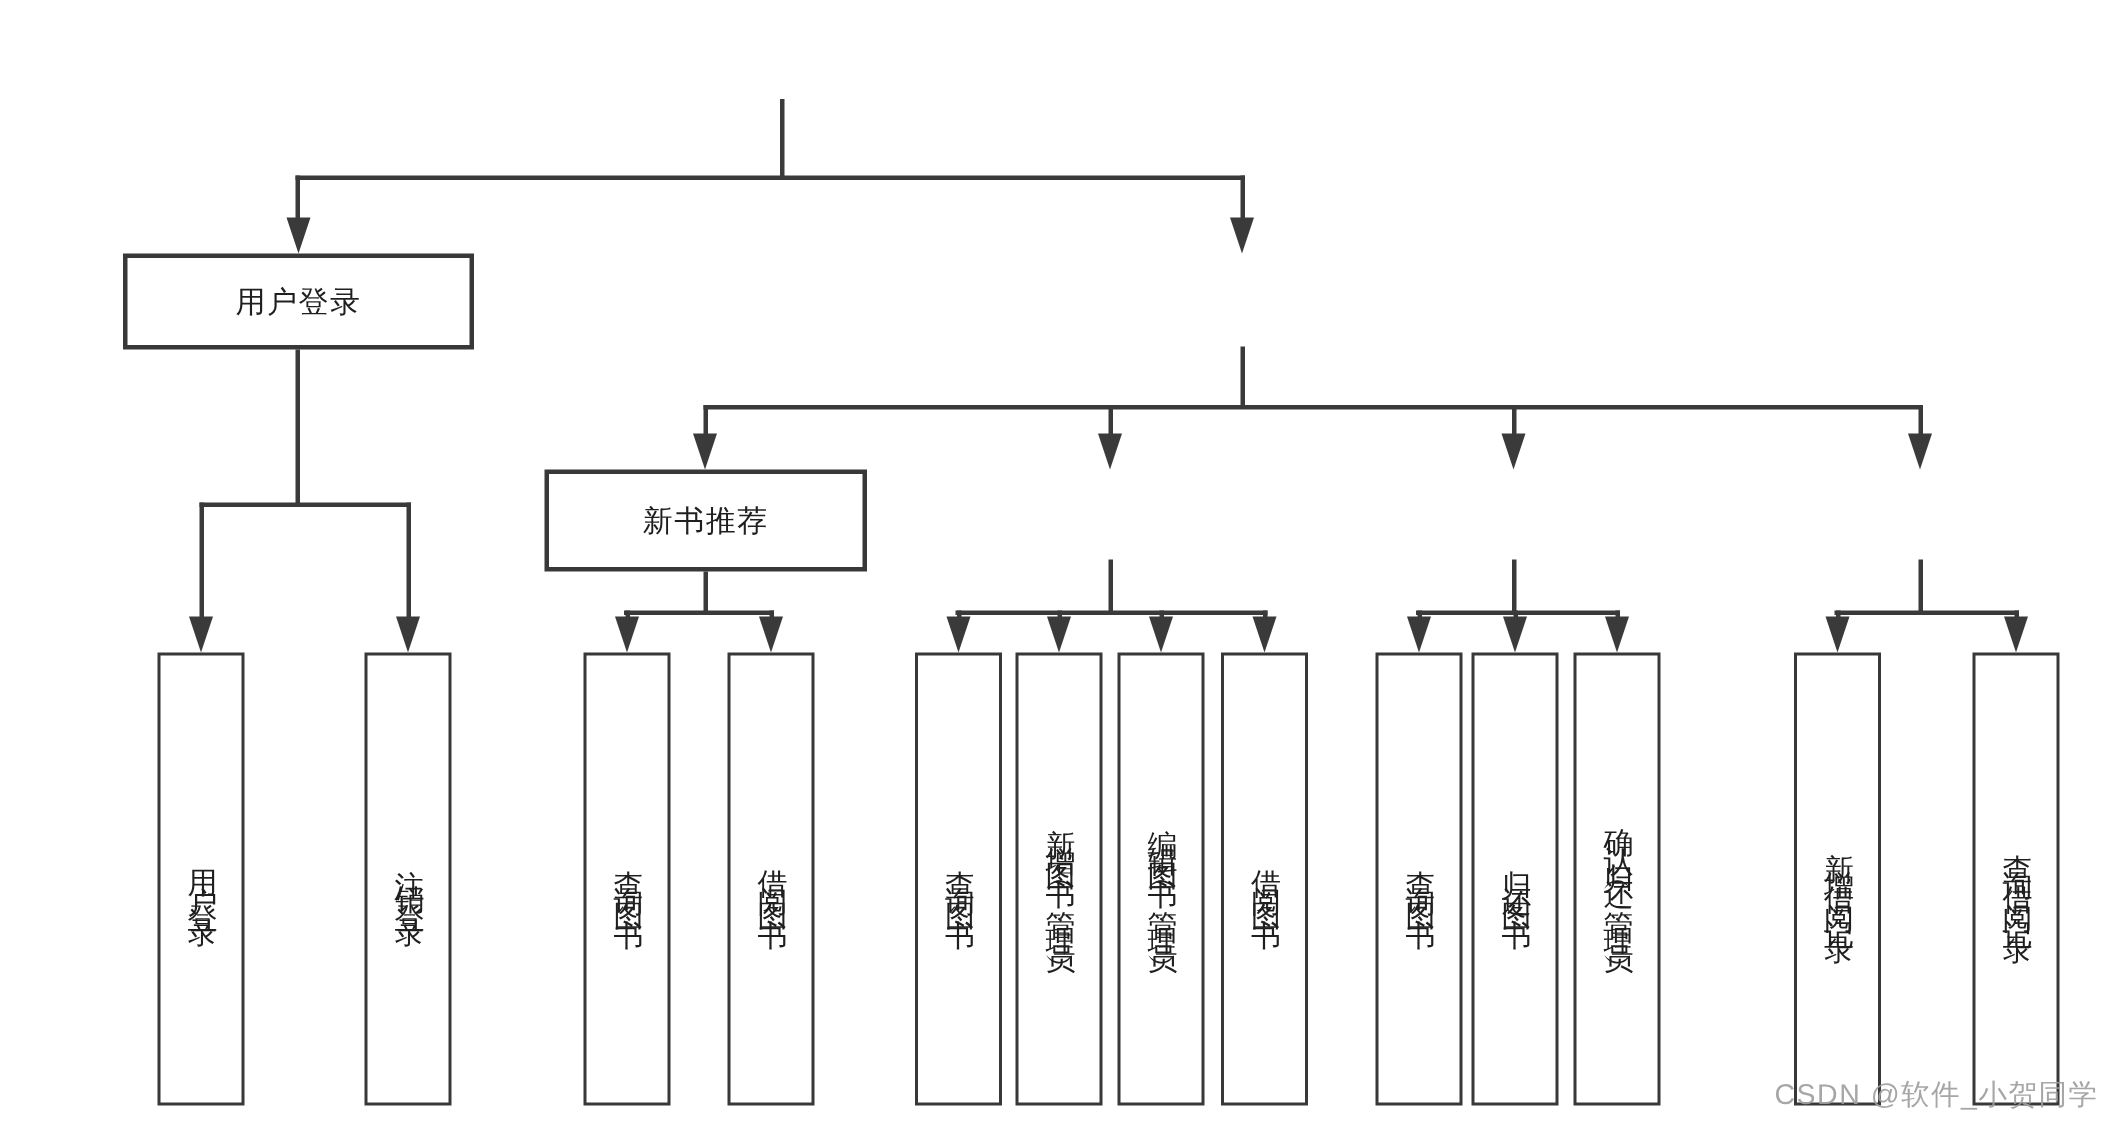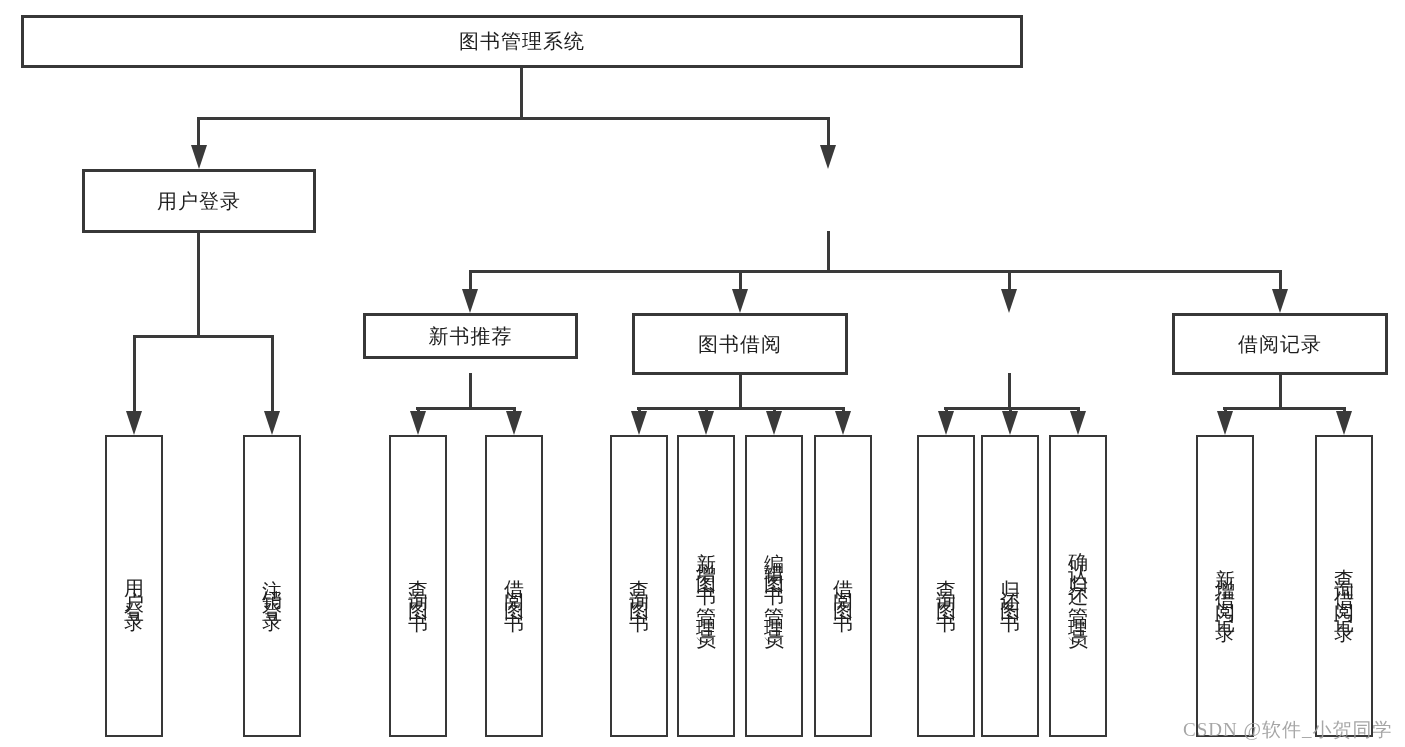--- a/index.html
+++ b/index.html
@@ -55,21 +55,20 @@
   }
   .watermark {
     position: absolute;
     left: 1183px;
     top: 717px;
     font-size: 19px;
     color: rgba(158, 158, 158, 0.92);
     letter-spacing: 1px;
     z-index: 10;
     white-space: nowrap;
-    font-family: Liberation Serif, serif;
   }
 </style>
 </head>
 <body>
 
 <div class="canvas">
 
   <div class="line" style="left:520px; top:66px;  width:3px;   height:54px;"></div>
   <div class="line" style="left:197px; top:117px; width:633px; height:3px;"></div>
   <div class="line" style="left:197px; top:117px; width:3px;   height:32px;"></div>
@@ -122,36 +121,27 @@
   <div class="arrow" style="left:1002px; top:411px;"></div>
   <div class="arrow" style="left:1070px; top:411px;"></div>
 
   <div class="line" style="left:1279px; top:373px; width:3px;   height:36px;"></div>
   <div class="line" style="left:1223px; top:407px; width:123px; height:3px;"></div>
   <div class="line" style="left:1224px; top:407px; width:3px;   height:8px;"></div>
   <div class="line" style="left:1343px; top:407px; width:3px;   height:8px;"></div>
   <div class="arrow" style="left:1217px; top:411px;"></div>
   <div class="arrow" style="left:1336px; top:411px;"></div>
 
-  <div class="box h" style="left:21px; top:15px; width:1002px; height:53px;">
-    <span>图书管理系统</span>
-  </div>
 
   <div class="box h" style="left:82px; top:169px; width:234px; height:64px;">
     <span>用户登录</span>
   </div>
 
-  <div class="box h" style="left:363px; top:313px; width:215px; height:46px;">
+  <div class="box h" style="left:363px; top:313px; width:215px; height:68px;">
     <span>新书推荐</span>
-  </div>
-  <div class="box h" style="left:632px; top:313px; width:216px; height:62px;">
-    <span>图书借阅</span>
-  </div>
-  <div class="box h" style="left:1172px; top:313px; width:216px; height:62px;">
-    <span>借阅记录</span>
   </div>
 
   <div class="box v" style="left:105px; top:435px; width:58px; height:302px;">
     <span>用户登录</span>
   </div>
   <div class="box v" style="left:243px; top:435px; width:58px; height:302px;">
     <span>注销登录</span>
   </div>
   <div class="box v" style="left:389px; top:435px; width:58px; height:302px;">
     <span>查询图书</span>

